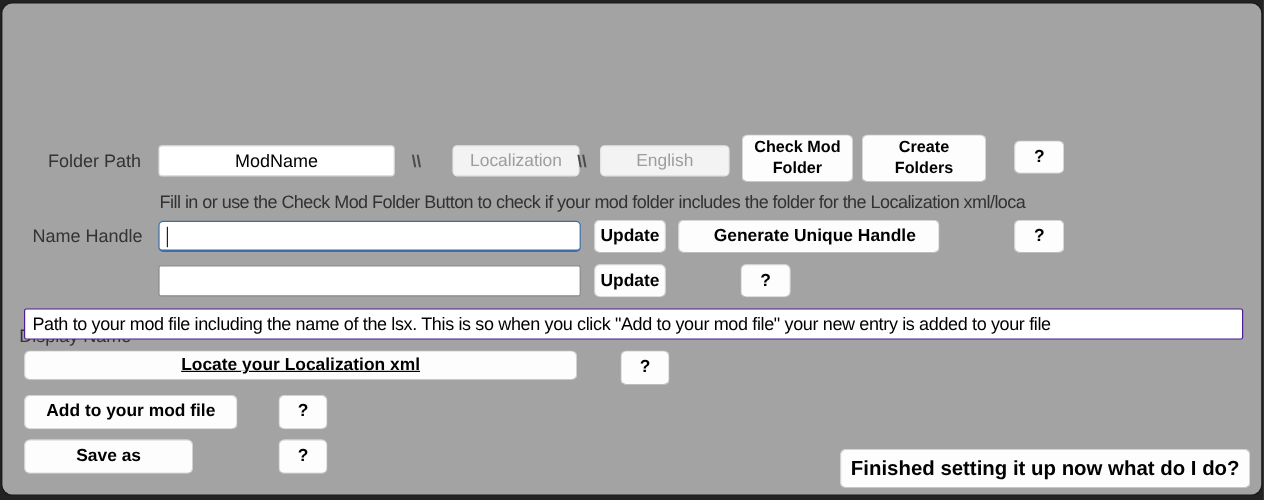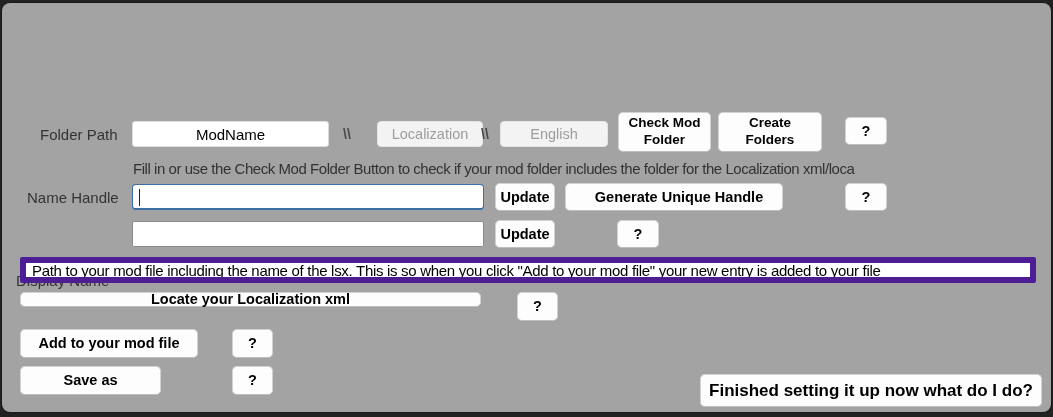--- a/index.html
+++ b/index.html
@@ -96,21 +96,21 @@
   .tb.focused {
     border: 1px solid #3a6ea5;
     border-bottom: 2px solid #3a6ea5;
     border-radius: 4px;
   }
   .tb.plain {
     border: 1px solid #8a8a8a;
     border-radius: 2px;
   }
   .tb.wide {
-    border: 6px solid #4c1d95;
+    border: 1px solid #4c1d95;
     border-radius: 2px;
     letter-spacing: -0.3px;
   }
   .sep {
     position: absolute; font-size: 14px; font-weight: 600; color: #4a4a4a;
     display: flex; align-items: center; justify-content: center; height: 26px;
   }
   .helper {
     position: absolute; font-size: 15px; color: #323232;
     letter-spacing: -0.45px; white-space: nowrap;
@@ -145,21 +145,21 @@
   <div class="btn med" style="left:563px; top:180px; width:218px; height:28px;padding-left:16px;">Generate Unique Handle</div>
   <div class="btn med" style="left:843px; top:180px; width:42px; height:28px;">?</div>
 
   <div class="lbl" style="left:14px; top:218px;margin-top:46px;">Display Name</div>
   <input class="tb plain" style="left: 130px; top: 218px; width: 352px; height: 26px;" value="">
   <div class="btn med" style="left:493px; top:217px; width:60px; height:28px;">Update</div>
   <div class="btn med" style="left:615px; top:217px; width:42px; height:28px;">?</div>
 
   <input class="tb wide" style="left: 18px; top: 254px; width: 1016px; height: 26px;" value="Path to your mod file including the name of the lsx. This is so when you click &quot;Add to your mod file&quot; your new entry is added to your file">
 
-  <div class="btn med" style="left:18px; top:289px; width:461px; height:15px;">Locate your Localization xml</div>
+  <div class="btn med" style="left:18px; top:289px; width:461px; height:25px;text-decoration:underline;">Locate your Localization xml</div>
   <div class="btn med" style="left:515px; top:289px; width:41px; height:29px;">?</div>
 
   <div class="btn med" style="left:18px; top:326px; width:178px; height:29px;">Add to your mod file</div>
   <div class="btn med" style="left:230px; top:326px; width:41px; height:29px;">?</div>
 
   <div class="btn med" style="left:18px; top:363px; width:141px; height:29px;">Save as</div>
   <div class="btn med" style="left:230px; top:363px; width:41px; height:29px;">?</div>
 
   <div class="btn big" style="left:698px; top:371px; width:342px; height:33px;">Finished setting it up now what do I do?</div>
 

